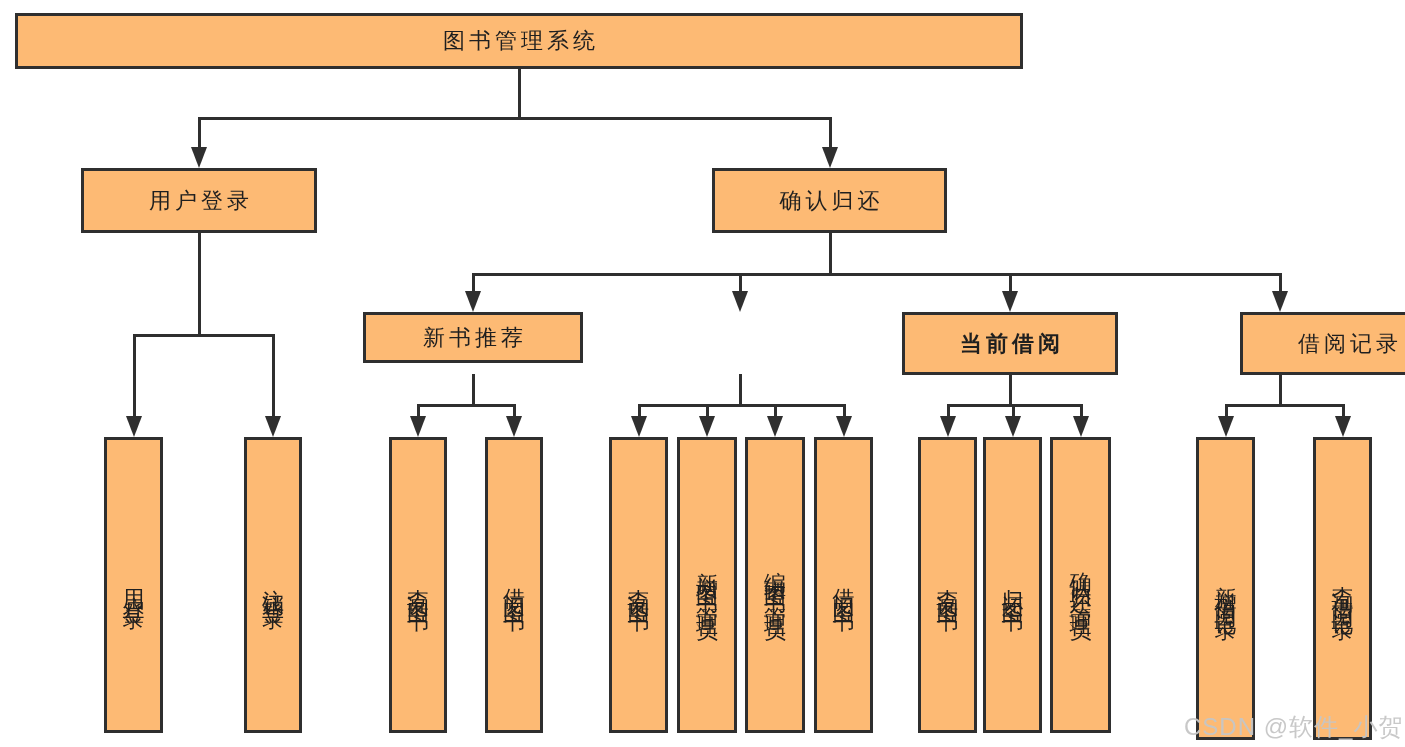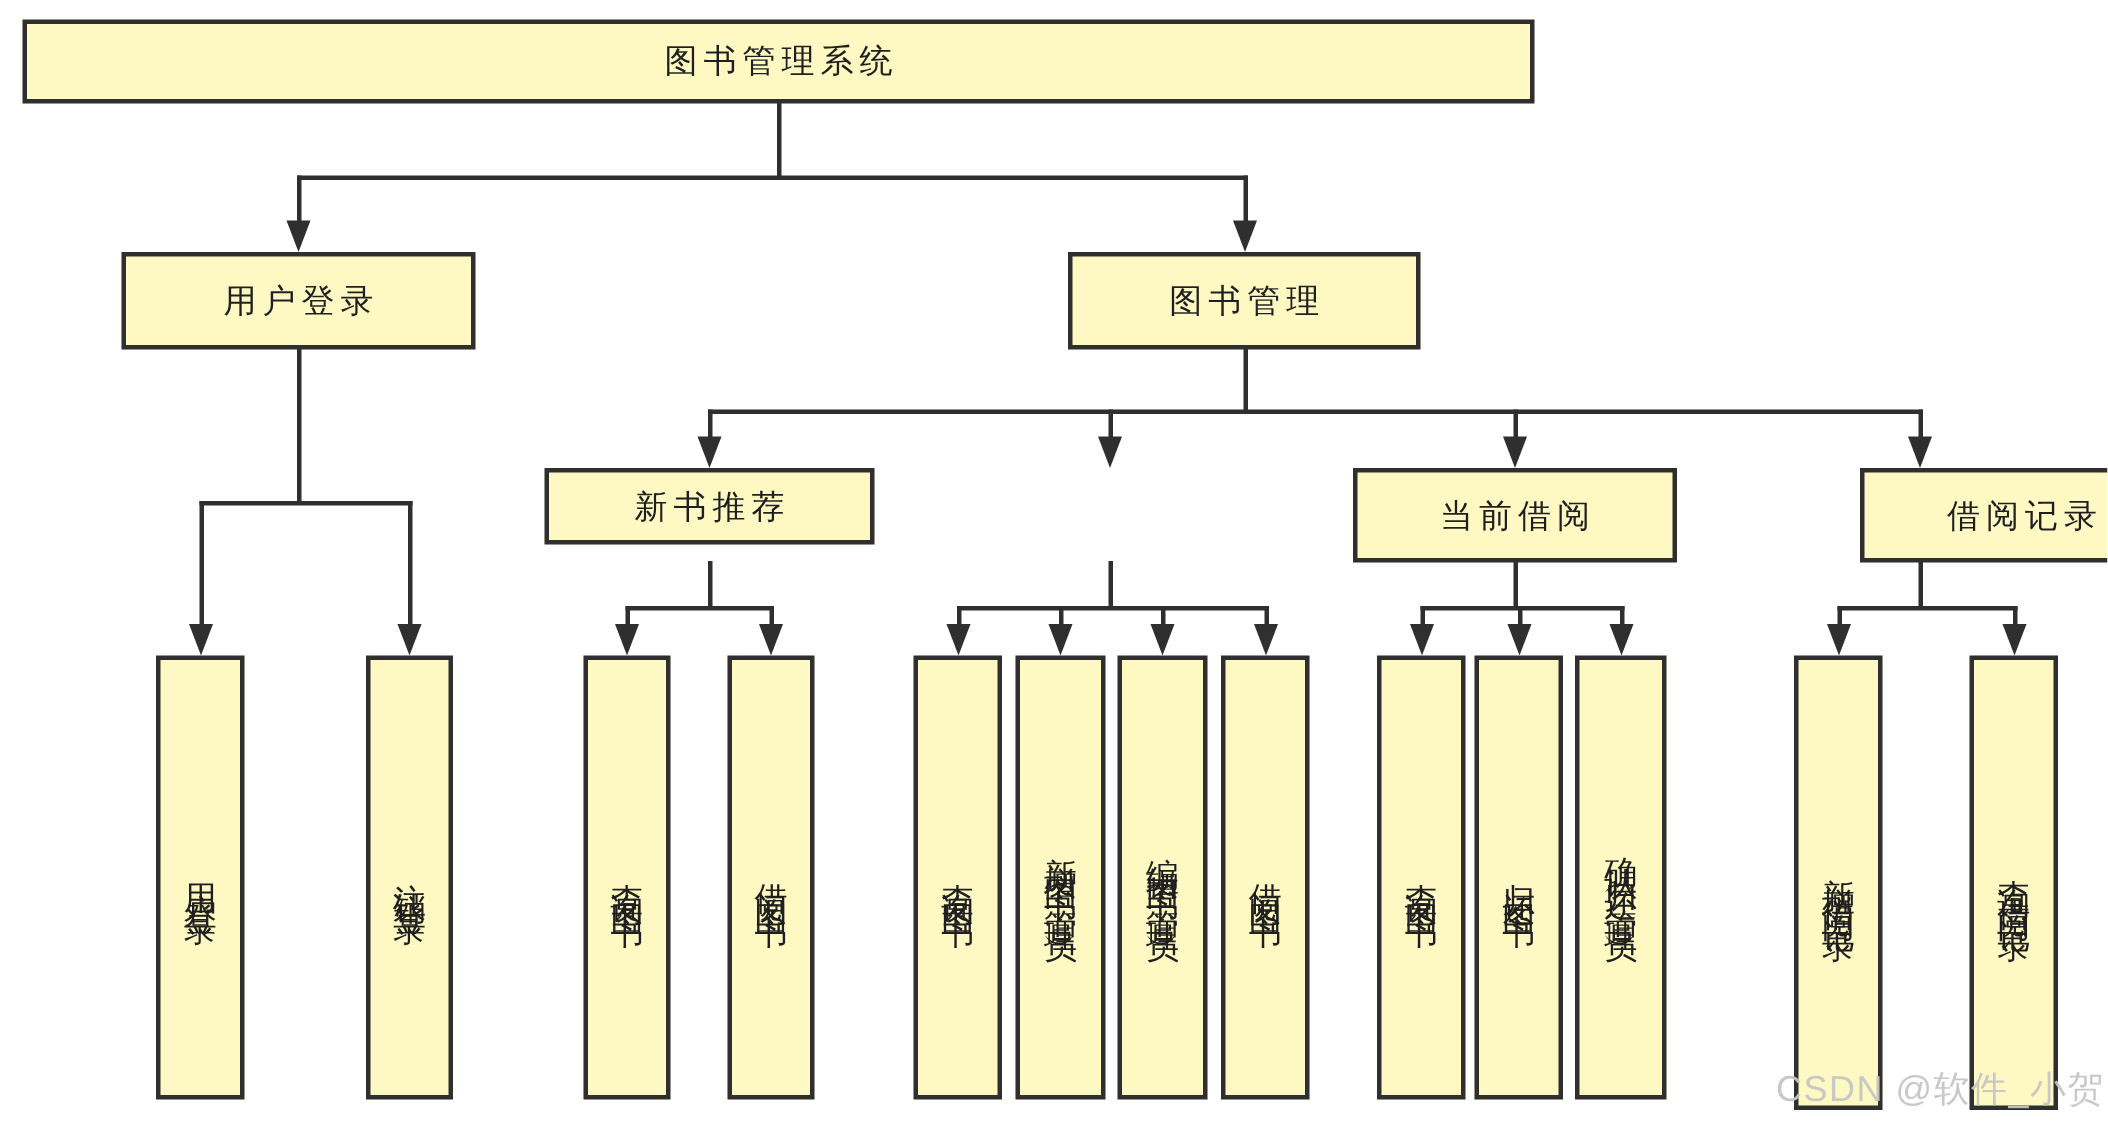--- a/index.html
+++ b/index.html
@@ -12,21 +12,21 @@
     position: relative;
     width: 1405px;
     height: 747px;
     background: #ffffff;
     overflow: hidden;
   }
   .node {
     position: absolute;
     box-sizing: border-box;
     border: 3px solid #2f2f2f;
-    background: #fef9c3;
+    background: #fdba74;
     display: flex;
     align-items: center;
     justify-content: center;
   }
   .node .label {
     color: #1f1f1f;
     font-size: 22px;
     letter-spacing: 4px;
     text-indent: 4px;
     white-space: nowrap;
@@ -67,26 +67,26 @@
 
 <div id="stage">
   <div class="watermark" style="left:1184px; top:715px;">CSDN @软件_小贺同学</div>
 <div class="node" style="left: 15px; top: 13px; width: 1008px; height: 56px;">
       <span class="label">图书管理系统</span>
     </div>
     <div class="node" style="left: 81px; top: 168px; width: 236px; height: 65px;">
       <span class="label">用户登录</span>
     </div>
     <div class="node" style="left: 712px; top: 168px; width: 235px; height: 65px;">
-      <span class="label">图书管理</span>
+      <span class="label">确认归还</span>
     </div>
     <div class="node" style="left: 363px; top: 312px; width: 220px; height: 51px;">
       <span class="label">新书推荐</span>
     </div>
-    <div class="node" style="left: 902px; top: 312px; width: 216px; height: 63px;">
+    <div class="node" style="left: 902px; top: 312px; width: 216px; height: 63px; font-weight: bold;">
       <span class="label">当前借阅</span>
     </div>
     <div class="node" style="left: 1240px; top: 312px; width: 216px; height: 63px; font-family: Liberation Serif, serif;">
       <span class="label">借阅记录</span>
     </div>
     <div class="node vertical" style="left: 104px; top: 437px; width: 59px; height: 296px;">
       <span class="label">用户登录</span>
     </div>
     <div class="node vertical" style="left: 244px; top: 437px; width: 58px; height: 296px;">
       <span class="label">注销登录</span>

